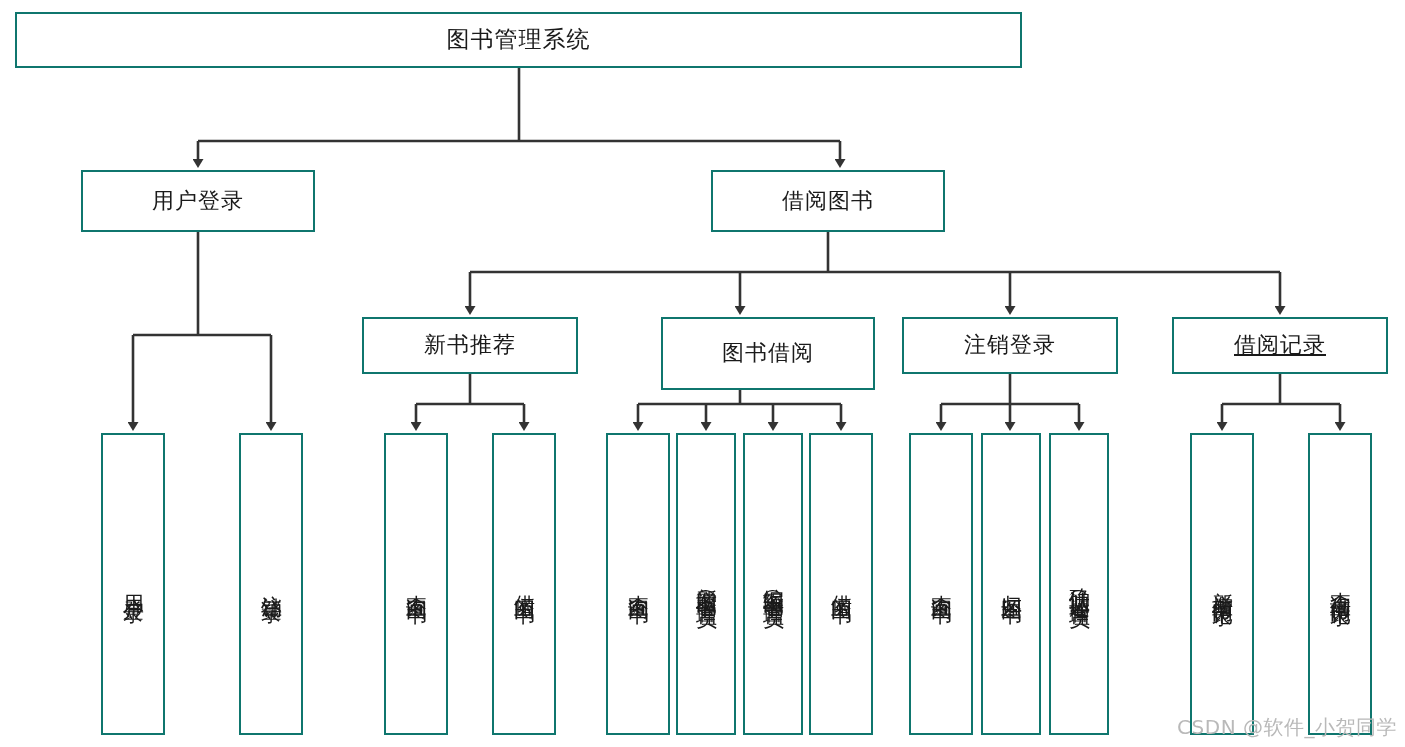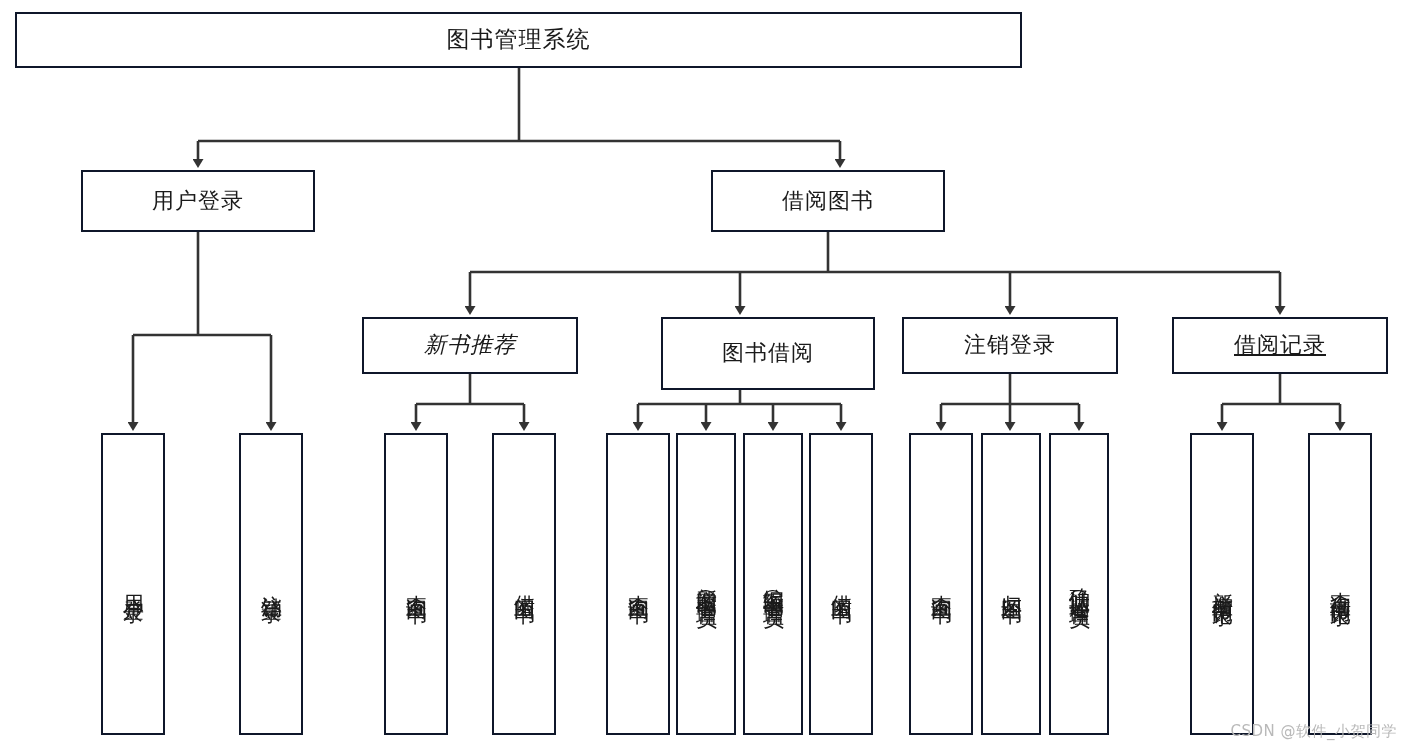--- a/index.html
+++ b/index.html
@@ -20,21 +20,21 @@
     left: 0;
     top: 0;
     width: 1405px;
     height: 747px;
     pointer-events: none;
   }
   .node {
     position: absolute;
     box-sizing: border-box;
     background: #ffffff;
-    border: 2px solid #0f172a;
+    border: 2px solid #0f766e;
     display: flex;
     align-items: center;
     justify-content: center;
     color: #1a1a1a;
   }
   .node-h {
     font-size: 22px;
     line-height: 1.2;
     letter-spacing: 1px;
     white-space: nowrap;
@@ -54,21 +54,21 @@
     line-height: 1.1;
     text-align: center;
   }
   .label {
     display: block;
   }
   #watermark {
     position: absolute;
     right: 8px;
     bottom: 6px;
-    font-size: 15px;
+    font-size: 20px;
     color: #b9b9b9;
     letter-spacing: 0.5px;
     white-space: nowrap;
   }
 </style>
 </head>
 <body>
 
 <div id="canvas">
 
@@ -126,21 +126,21 @@
     <span class="label">图书管理系统</span>
   </div>
 
   <div class="node node-h" style="left:81px; top:170px; width:234px; height:62px;">
     <span class="label">用户登录</span>
   </div>
   <div class="node node-h" style="left:711px; top:170px; width:234px; height:62px;">
     <span class="label">借阅图书</span>
   </div>
 
-  <div class="node node-h" style="left:362px; top:317px; width:216px; height:57px;font-style:italic;">
+  <div class="node node-h" style="left:362px; top:317px; width:216px; height:57px;">
     <span class="label">新书推荐</span>
   </div>
   <div class="node node-h" style="left:633px; top:317px; width:214px; height:73px;margin-left:28px;">
     <span class="label">图书借阅</span>
   </div>
   <div class="node node-h" style="left:902px; top:317px; width:216px; height:57px;">
     <span class="label">注销登录</span>
   </div>
   <div class="node node-h" style="left:1172px; top:317px; width:216px; height:57px;text-decoration:underline;">
     <span class="label">借阅记录</span>

